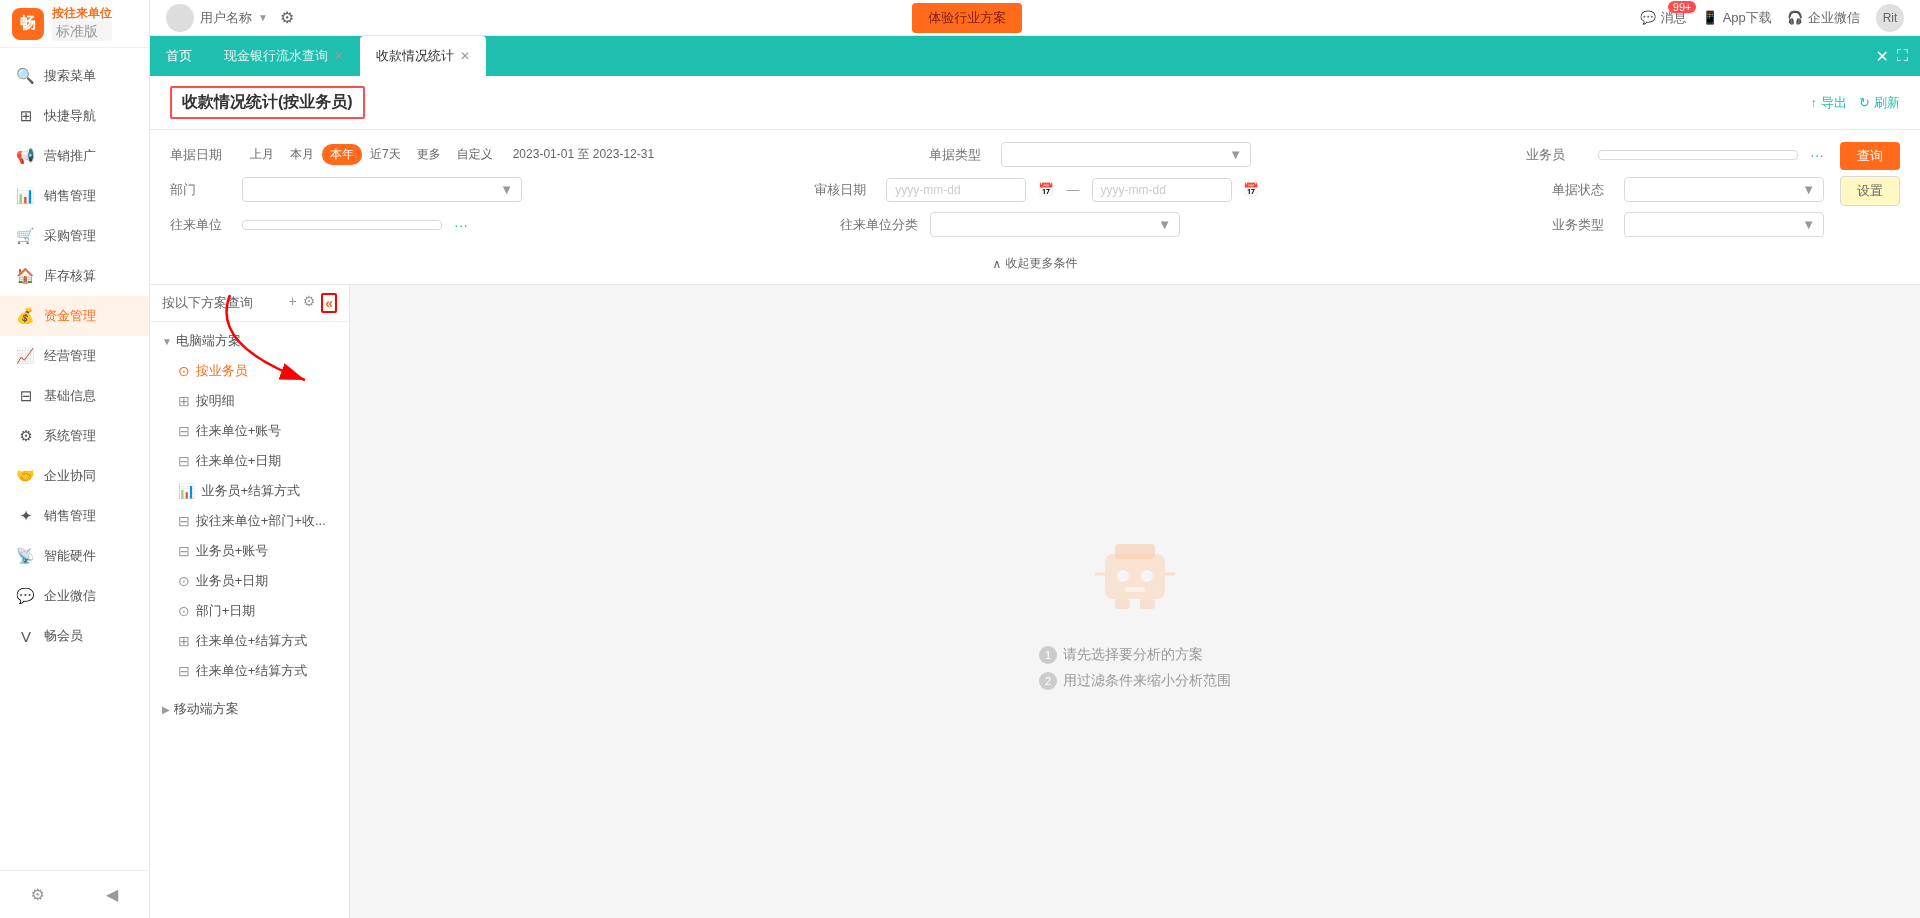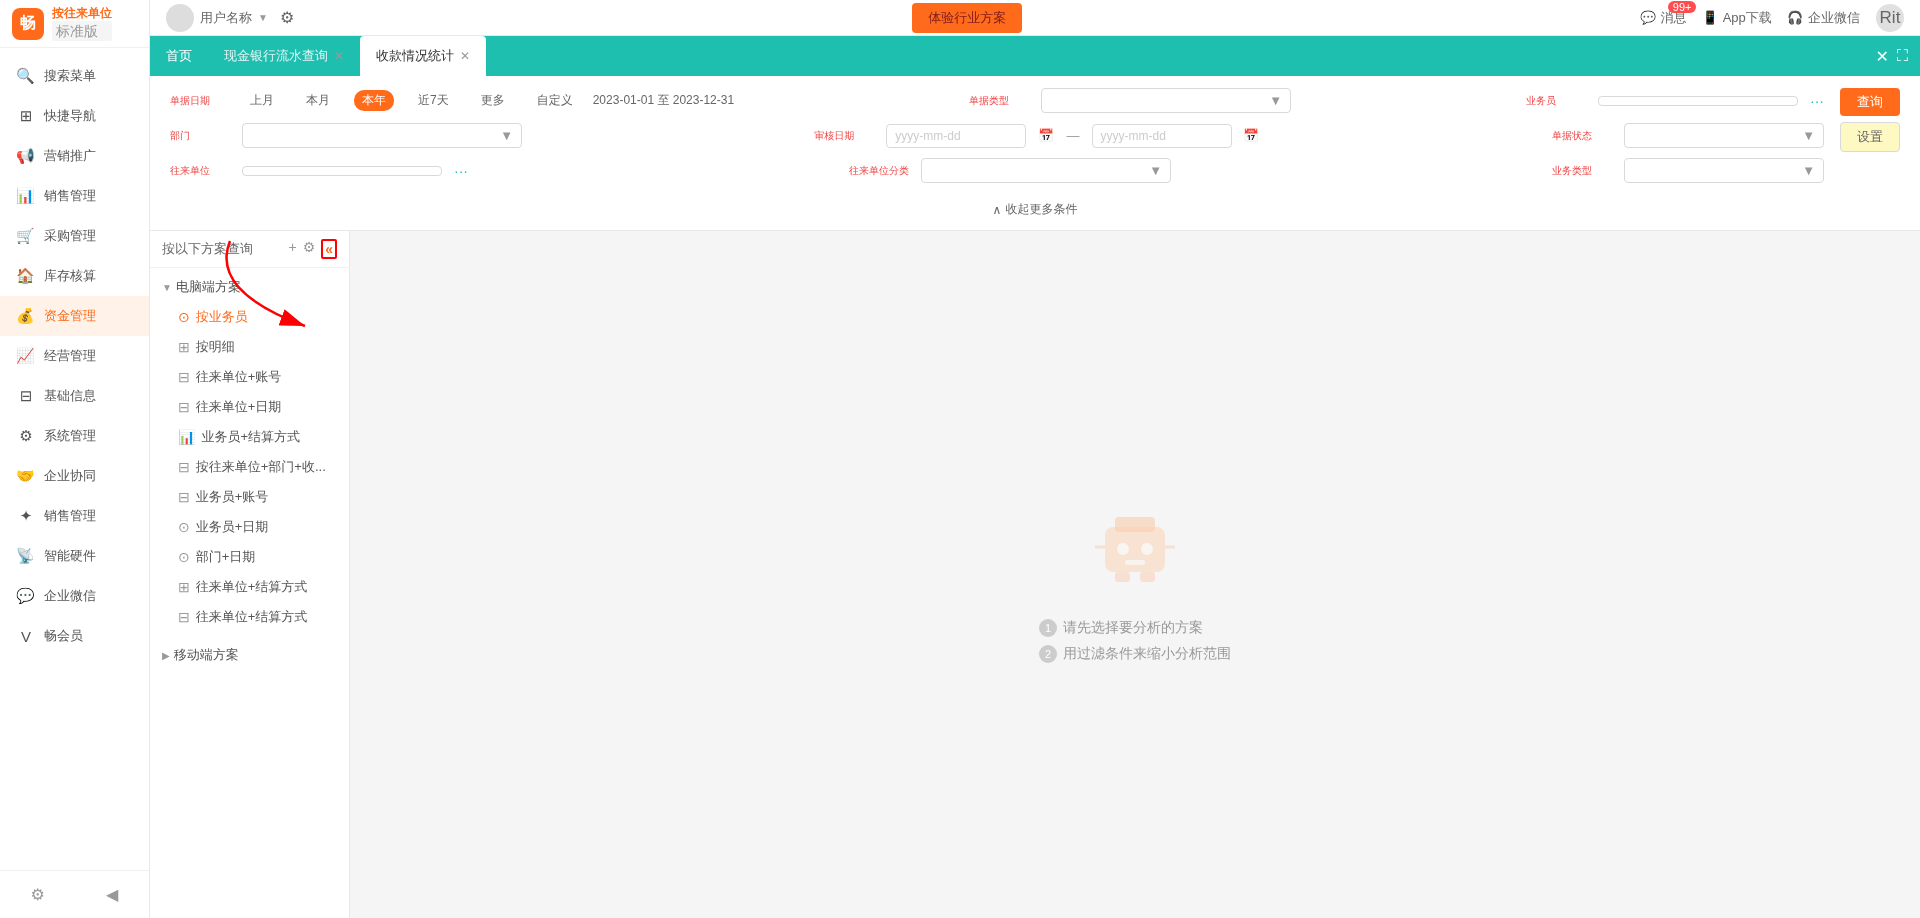--- a/index.html
+++ b/index.html
@@ -50,22 +50,22 @@
     
     .page-header { background: #fff; padding: 10px 20px; display: flex; align-items: center; justify-content: space-between; border-bottom: 1px solid #e8e8e8; }
     .page-title-box { border: 2px solid #ff4d4f; padding: 4px 10px; border-radius: 2px; }
     .page-title { font-size: 16px; font-weight: bold; color: #333; }
     .page-actions { display: flex; gap: 12px; align-items: center; }
     .action-btn { display: flex; align-items: center; gap: 4px; color: #1fbfb0; cursor: pointer; font-size: 13px; }
 
     
     .query-section { background: #fff; margin: 0; padding: 12px 20px; border-bottom: 1px solid #e8e8e8; }
     .query-row { display: flex; align-items: center; gap: 12px; margin-bottom: 10px; }
-    .query-label { color: #ef4444; font-size: 10px; min-width: 60px; }
-    .date-tabs { display: flex; gap: 16px; align-items: flex-start; }
+    .query-label { color: #737373; font-size: 13px; min-width: 60px; }
+    .date-tabs { display: flex; gap: 0; align-items: flex-start; }
     .date-tab { padding: 2px 8px; cursor: pointer; color: #666; font-size: 12px; border-radius: 2px; }
     .date-tab.active { background: #ff6b1a; color: white; border-radius: 10px; }
     .date-range { color: #666; font-size: 12px; }
     .select-field { border: 1px solid #d9d9d9; border-radius: 4px; padding: 4px 8px; min-width: 200px; display: flex; align-items: center; justify-content: space-between; color: #333; cursor: pointer; }
     .select-field .arrow { color: #999; }
     .input-field { border: 1px solid #d9d9d9; border-radius: 4px; padding: 4px 8px; color: #ccc; font-size: 12px; min-width: 140px; }
     .dash { color: #999; }
     .dots-btn { color: #1fbfb0; cursor: pointer; font-size: 14px; }
     .collapse-row { display: flex; justify-content: center; margin-top: 8px; }
     .collapse-btn { color: #666; cursor: pointer; font-size: 12px; display: flex; align-items: center; gap: 4px; }
@@ -200,21 +200,21 @@
       </div>
       <div class="header-icon-item">
         <span>📱</span>
         <span>App下载</span>
       </div>
       <div class="header-icon-item">
         <span>🎧</span>
         <span>企业微信</span>
       </div>
       <div class="header-icon-item">
-        <div style="width:28px;height:28px;border-radius:50%;background:#e0e0e0;display:flex;align-items:center;justify-content:center;font-size:17px;color:#666;">Rit</div>
+        <div style="width:28px;height:28px;border-radius:50%;background:#e0e0e0;display:flex;align-items:center;justify-content:center;font-size:12px;color:#666;">Rit</div>
       </div>
     </div>
   </div>
 
   <div class="tab-bar">
     <div class="tab-item home">
       <span>首页</span>
     </div>
     <div class="tab-item">
       <span>现金银行流水查询</span>
@@ -225,20 +225,35 @@
       <span class="tab-close">✕</span>
     </div>
     <div class="tab-bar-right">
       <span>✕</span>
       <span>⛶</span>
     </div>
   </div>
 
   <div class="page-content">
 
+    <div class="page-header">
+      <div class="page-title-box">
+        <span class="page-title">收款情况统计(按业务员)</span>
+      </div>
+      <div class="page-actions">
+        <div class="action-btn">
+          <span>↑</span>
+          <span>导出</span>
+        </div>
+        <div class="action-btn">
+          <span>↻</span>
+          <span>刷新</span>
+        </div>
+      </div>
+    </div>
 
     <div class="query-section">
       <div style="display:flex;gap:16px;align-items:flex-start;">
         <div style="flex:1;">
           <div class="query-row">
             <span class="query-label">单据日期</span>
             <div class="date-tabs">
               <span class="date-tab">上月</span>
               <span class="date-tab">本月</span>
               <span class="date-tab active">本年</span>

